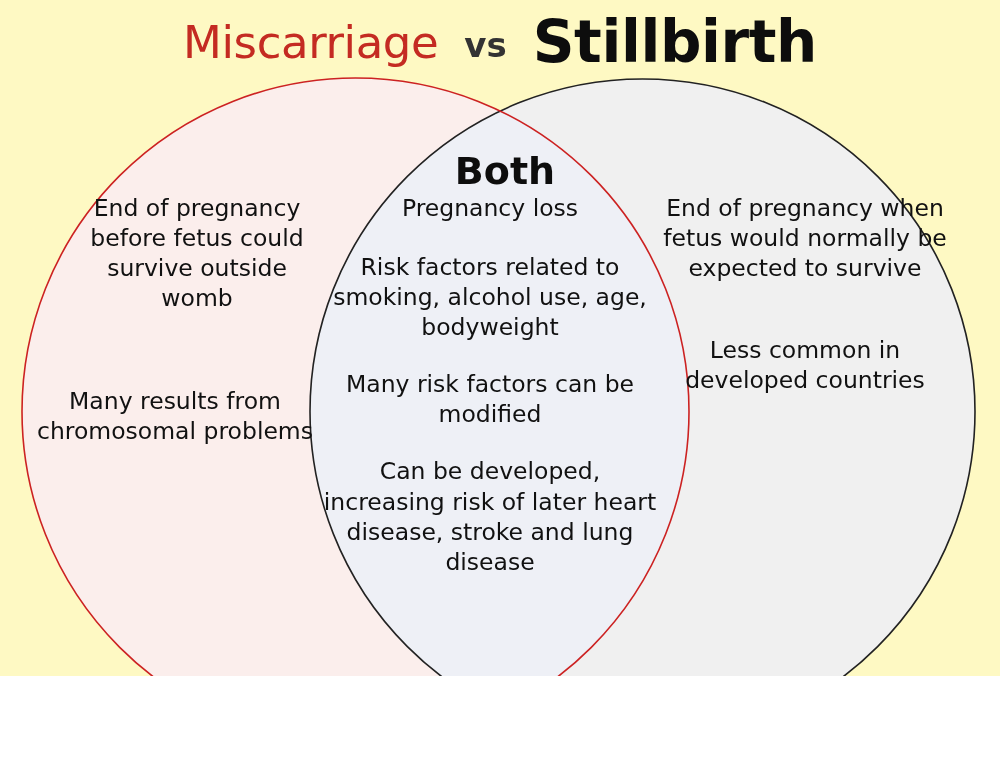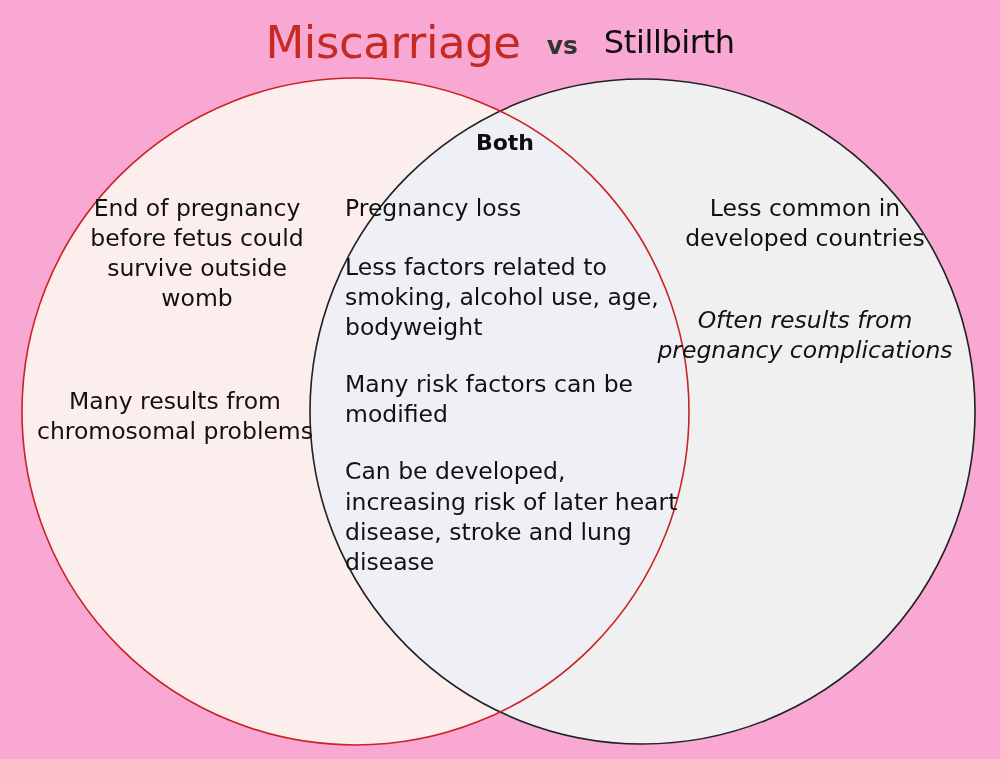--- a/index.html
+++ b/index.html
@@ -7,22 +7,22 @@
     padding: 0;
     background: #ffffff;
   }
   body {
     font-family: "DejaVu Sans", "Liberation Sans", sans-serif;
     -webkit-font-smoothing: antialiased;
   }
   #page {
     position: relative;
     width: 1000px;
-    height: 759px;
-    background: #f9a8d4;
+    height: 676px;
+    background: #fef9c3;
     overflow: hidden;
   }
 
   
   .title-row {
     position: absolute;
     left: 0;
     top: 8px;
     width: 1000px;
     height: 68px;
@@ -32,29 +32,29 @@
     gap: 26px;
     white-space: nowrap;
   }
   .title-left {
     font-size: 45px;
     font-weight: 400;
     letter-spacing: -0.4px;
     line-height: 1;
   }
   .title-vs {
-    font-size: 25px;
+    font-size: 34px;
     font-weight: 700;
     line-height: 1;
     position: relative;
     top: 3px;
   }
   .title-right {
-    font-size: 32px;
-    font-weight: 400;
+    font-size: 58px;
+    font-weight: 700;
     letter-spacing: -0.4px;
     line-height: 1;
   }
 
   
   .venn-stage {
     position: absolute;
     left: 0;
     top: 0;
     width: 1000px;
@@ -84,45 +84,46 @@
   .col-left {
     left: 30px;
     top: 193px;
     width: 290px;
     text-align: center;
   }
   .col-left p:nth-child(1) { margin-bottom: 73px; margin-left: 44px; }
   .col-left p:nth-child(2) { margin-bottom: 60px; }
 
   .col-center {
-    left: 345px;
+    left: 320px;
     top: 193px;
     width: 340px;
+    text-align: center;
   }
   .col-center p:nth-child(1) { margin-bottom: 29px; }
   .col-center p:nth-child(2) { margin-bottom: 27px; }
   .col-center p:nth-child(3) { margin-bottom: 27px; }
   .col-center p:nth-child(4) { margin-bottom: 35px; }
 
   .col-right {
     left: 655px;
     top: 193px;
     width: 300px;
     text-align: center;
   }
   .col-right p:nth-child(1) { margin-bottom: 52px; }
-  .col-right p:nth-child(2) { margin-bottom: 82px; font-style: italic; }
+  .col-right p:nth-child(2) { margin-bottom: 82px; }
 
   .both-label {
     position: absolute;
     left: 335px;
-    top: 132px;
+    top: 152px;
     width: 340px;
     text-align: center;
-    font-size: 22px;
+    font-size: 38px;
     font-weight: 700;
     color: #0d0d0d;
     line-height: 1;
   }
 </style>
 </head>
 <body>
 
 <div id="page">
 
@@ -156,23 +157,23 @@
 
   <div class="both-label">Both</div>
 
   <div class="col col-left">
     <p>End of pregnancy before fetus could survive outside womb</p>
     <p>Many results from chromosomal problems</p>
   </div>
 
   <div class="col col-center">
     <p>Pregnancy loss</p>
-    <p>Less factors related to smoking, alcohol use, age, bodyweight</p>
+    <p>Risk factors related to smoking, alcohol use, age, bodyweight</p>
     <p>Many risk factors can be modified</p>
     <p>Can be developed, increasing risk of later heart disease, stroke and lung disease</p>
   </div>
 
   <div class="col col-right">
+    <p>End of pregnancy when fetus would normally be expected to survive</p>
     <p>Less common in developed countries</p>
-    <p>Often results from pregnancy complications</p>
   </div>
 
 </div>
 
 </body></html>

